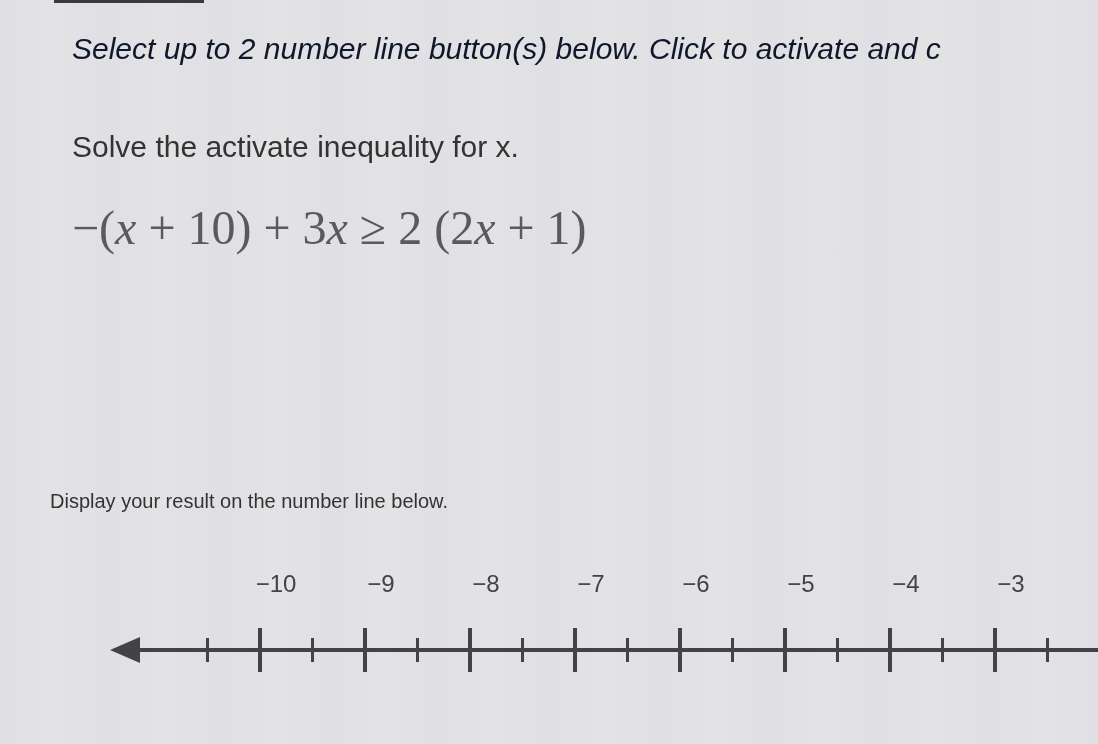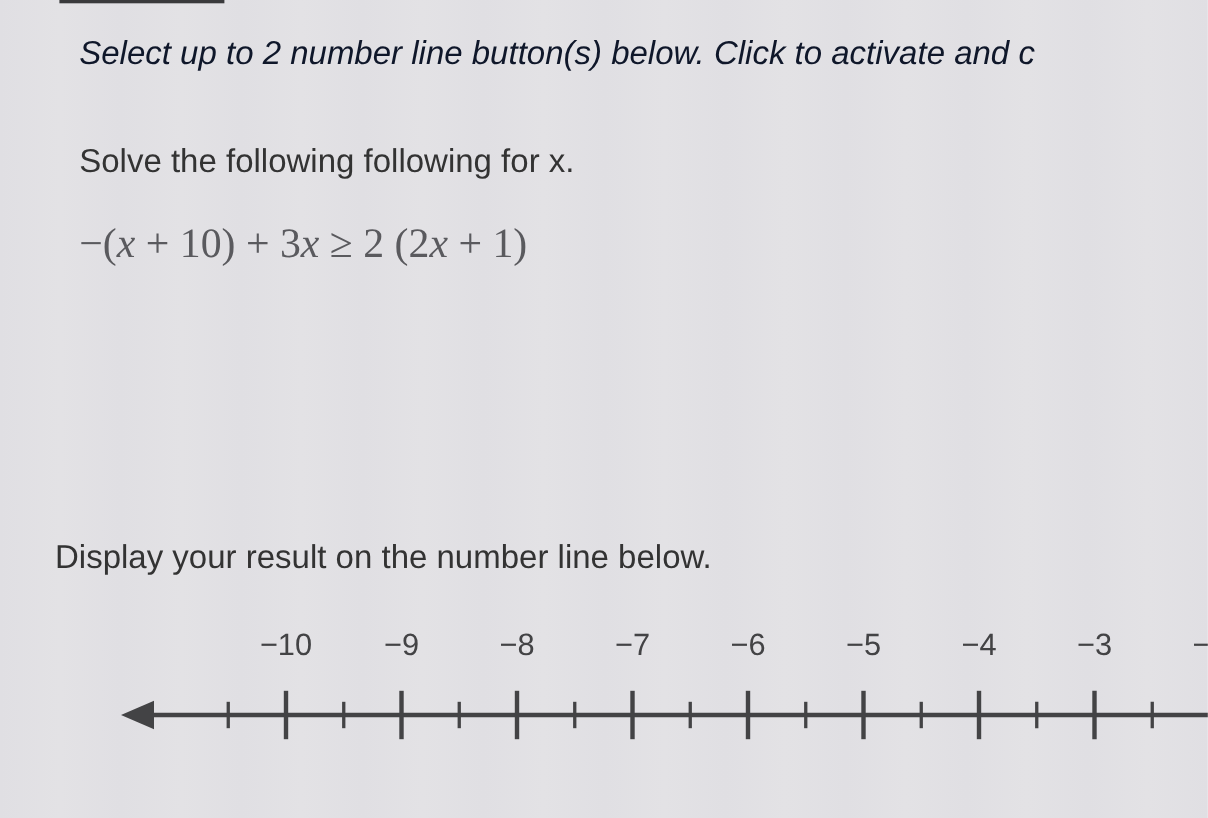--- a/index.html
+++ b/index.html
@@ -33,54 +33,55 @@
       position: absolute;
       top: 130px;
       left: 72px;
       font-size: 30px;
       color: #333;
     }
     .equation {
       position: absolute;
       top: 200px;
       left: 72px;
-      font-size: 38px;
+      font-size: 48px;
       font-family: 'Times New Roman', serif;
       color: #5a5a5e;
     }
     .equation .var {
       font-style: italic;
     }
     .display-text {
       position: absolute;
       top: 490px;
       left: 50px;
-      font-size: 30px;
+      font-size: 20px;
       color: #333;
     }
     .number-line-container {
       position: absolute;
       top: 570px;
       left: 110px;
       width: 990px;
       height: 140px;
     }
     .tick-labels {
       position: absolute;
       top: 0;
       left: 0;
       width: 100%;
       height: 40px;
     }
     .tick-label {
       position: absolute;
-      font-size: 28px;
+      font-size: 24px;
       color: #434345;
       transform: translateX(-50%);
       font-family: Arial, sans-serif;
+      margin-left: 16px;
     }
     .line-svg {
       position: absolute;
       top: 50px;
       left: 0;
       width: 1000px;
       height: 80px;
     }
     .underline-top {
       position: absolute;
@@ -91,21 +92,21 @@
       background: #3a3a3c;
     }
   </style>
 </head>
 <body>
 
 <div class="underline-top"></div>
 
 <div class="instruction-text">Select up to 2 number line button(s) below. Click to activate and c</div>
 
-<div class="solve-text">Solve the following following for x.</div>
+<div class="solve-text">Solve the activate inequality for x.</div>
 
 <div class="equation">
   <span>−</span><span>(</span><span class="var">x</span><span> + </span><span>10</span><span>)</span><span> + </span><span>3</span><span class="var">x</span><span> ≥ </span><span>2</span><span> </span><span>(</span><span>2</span><span class="var">x</span><span> + </span><span>1</span><span>)</span>
 </div>
 
 <div class="display-text">Display your result on the number line below.</div>
 
 <div class="number-line-container">
   <div class="tick-labels">
       <span class="tick-label" style="left: 150px;">−10</span>

